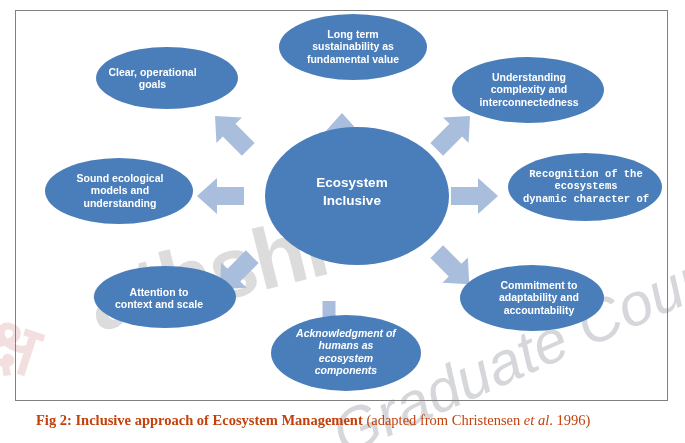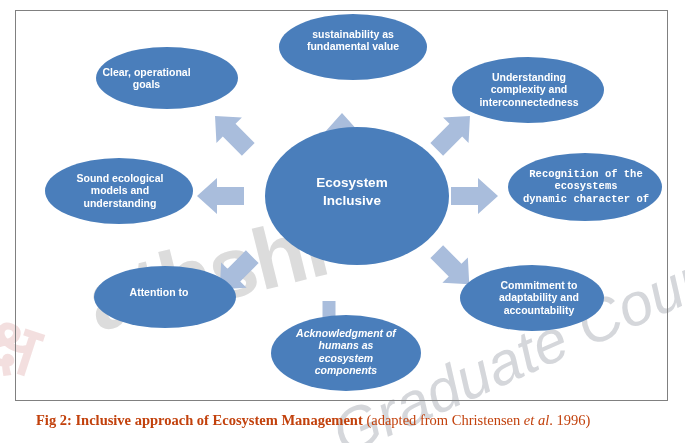--- a/index.html
+++ b/index.html
@@ -189,25 +189,26 @@
       </g>
     </svg>
   </div>
 
   <div class="node-text center-label" style="left:272px; top:174px; width:160px;">
     <div>Ecosystem</div>
     <div>Inclusive</div>
   </div>
 
   <div class="node-text small" style="left:283px; top:28px; width:140px;">
+    <div>Long term</div>
     <div>sustainability as</div>
     <div>fundamental value</div>
   </div>
 
-  <div class="node-text small" style="left:82px; top:66px; width:113px;padding-left:8px;">
+  <div class="node-text small" style="left:88px; top:66px; width:113px;padding-left:8px;">
     <div>Clear, operational</div>
     <div>goals</div>
   </div>
 
   <div class="node-text small" style="left:456px; top:71px; width:146px;">
     <div>Understanding</div>
     <div>complexity and</div>
     <div>interconnectedness</div>
   </div>
 
@@ -218,20 +219,21 @@
   </div>
 
   <div class="node-text small" style="left:512px; top:168px; width:148px;font-family:Liberation Mono, monospace;">
     <div>Recognition of the</div>
     <div>ecosystems</div>
     <div>dynamic character of</div>
   </div>
 
   <div class="node-text small" style="left:96px; top:286px; width:126px;">
     <div>Attention to</div>
+    <div>context and scale</div>
   </div>
 
   <div class="node-text small" style="left:462px; top:279px; width:154px;">
     <div>Commitment to</div>
     <div>adaptability and</div>
     <div>accountability</div>
   </div>
 
   <div class="node-text small" style="left:276px; top:327px; width:140px;font-style:italic;">
     <div>Acknowledgment of</div>

